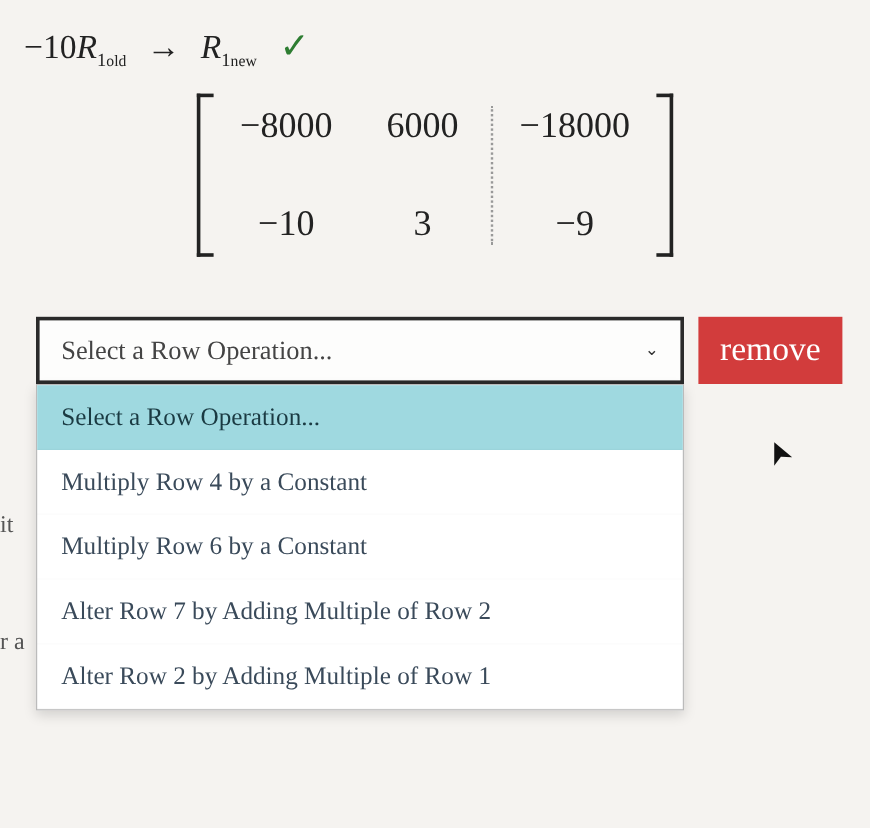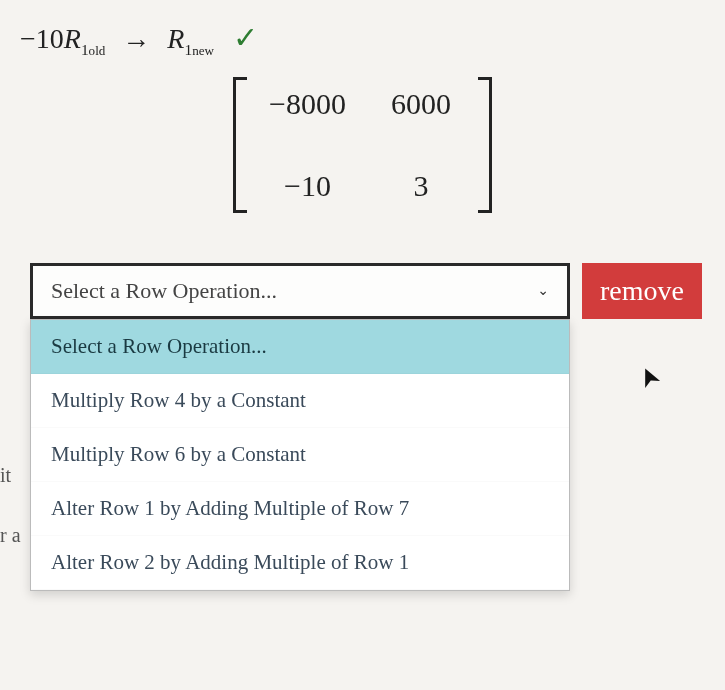--- a/index.html
+++ b/index.html
@@ -175,21 +175,21 @@
       transform: rotate(-8deg);
       pointer-events: none;
     }
     .edge-text {
       position: absolute;
       left: 0;
       font-size: 20px;
       color: #555;
       font-family: Georgia, serif;
     }
-    .edge1 { top: 464px; }
+    .edge1 { top: 426px; }
     .edge2 { top: 524px; }
   </style>
 </head>
 <body>
 
 <div class="content">
 
   <div class="equation">
     <span class="minus">−10</span><span class="R">R</span><sub><span>1</span><span class="subsub">old</span></sub>
     <span class="arrow">→</span>
@@ -200,36 +200,40 @@
   <div class="matrix-wrap">
     <div class="matrix">
       <div class="bracket left"></div>
       <div class="matrix-body">
         <div class="matrix-left">
           <div class="mcell">−8000</div>
           <div class="mcell">6000</div>
           <div class="mcell">−10</div>
           <div class="mcell">3</div>
         </div>
+        <div class="matrix-right">
+          <div class="mcell">−18000</div>
+          <div class="mcell">−9</div>
+        </div>
       </div>
       <div class="bracket right"></div>
     </div>
   </div>
 
   <div class="controls-row">
     <div class="select-container">
       <div class="select-display">
         <span>Select a Row Operation...</span>
         <span class="chev">⌄</span>
       </div>
       <div class="dropdown" id="dropdown">
           <div class="dropdown-item highlight">Select a Row Operation...</div>
           <div class="dropdown-item">Multiply Row 4 by a Constant</div>
           <div class="dropdown-item">Multiply Row 6 by a Constant</div>
-          <div class="dropdown-item">Alter Row 1 by Adding Multiple of Row 7</div>
+          <div class="dropdown-item">Alter Row 7 by Adding Multiple of Row 2</div>
           <div class="dropdown-item">Alter Row 2 by Adding Multiple of Row 1</div>
         </div>
     </div>
     <button class="remove-btn">remove</button>
   </div>
 
 </div>
 
 <div class="cursor" style="transform: rotate(245deg);">➤</div>
 

